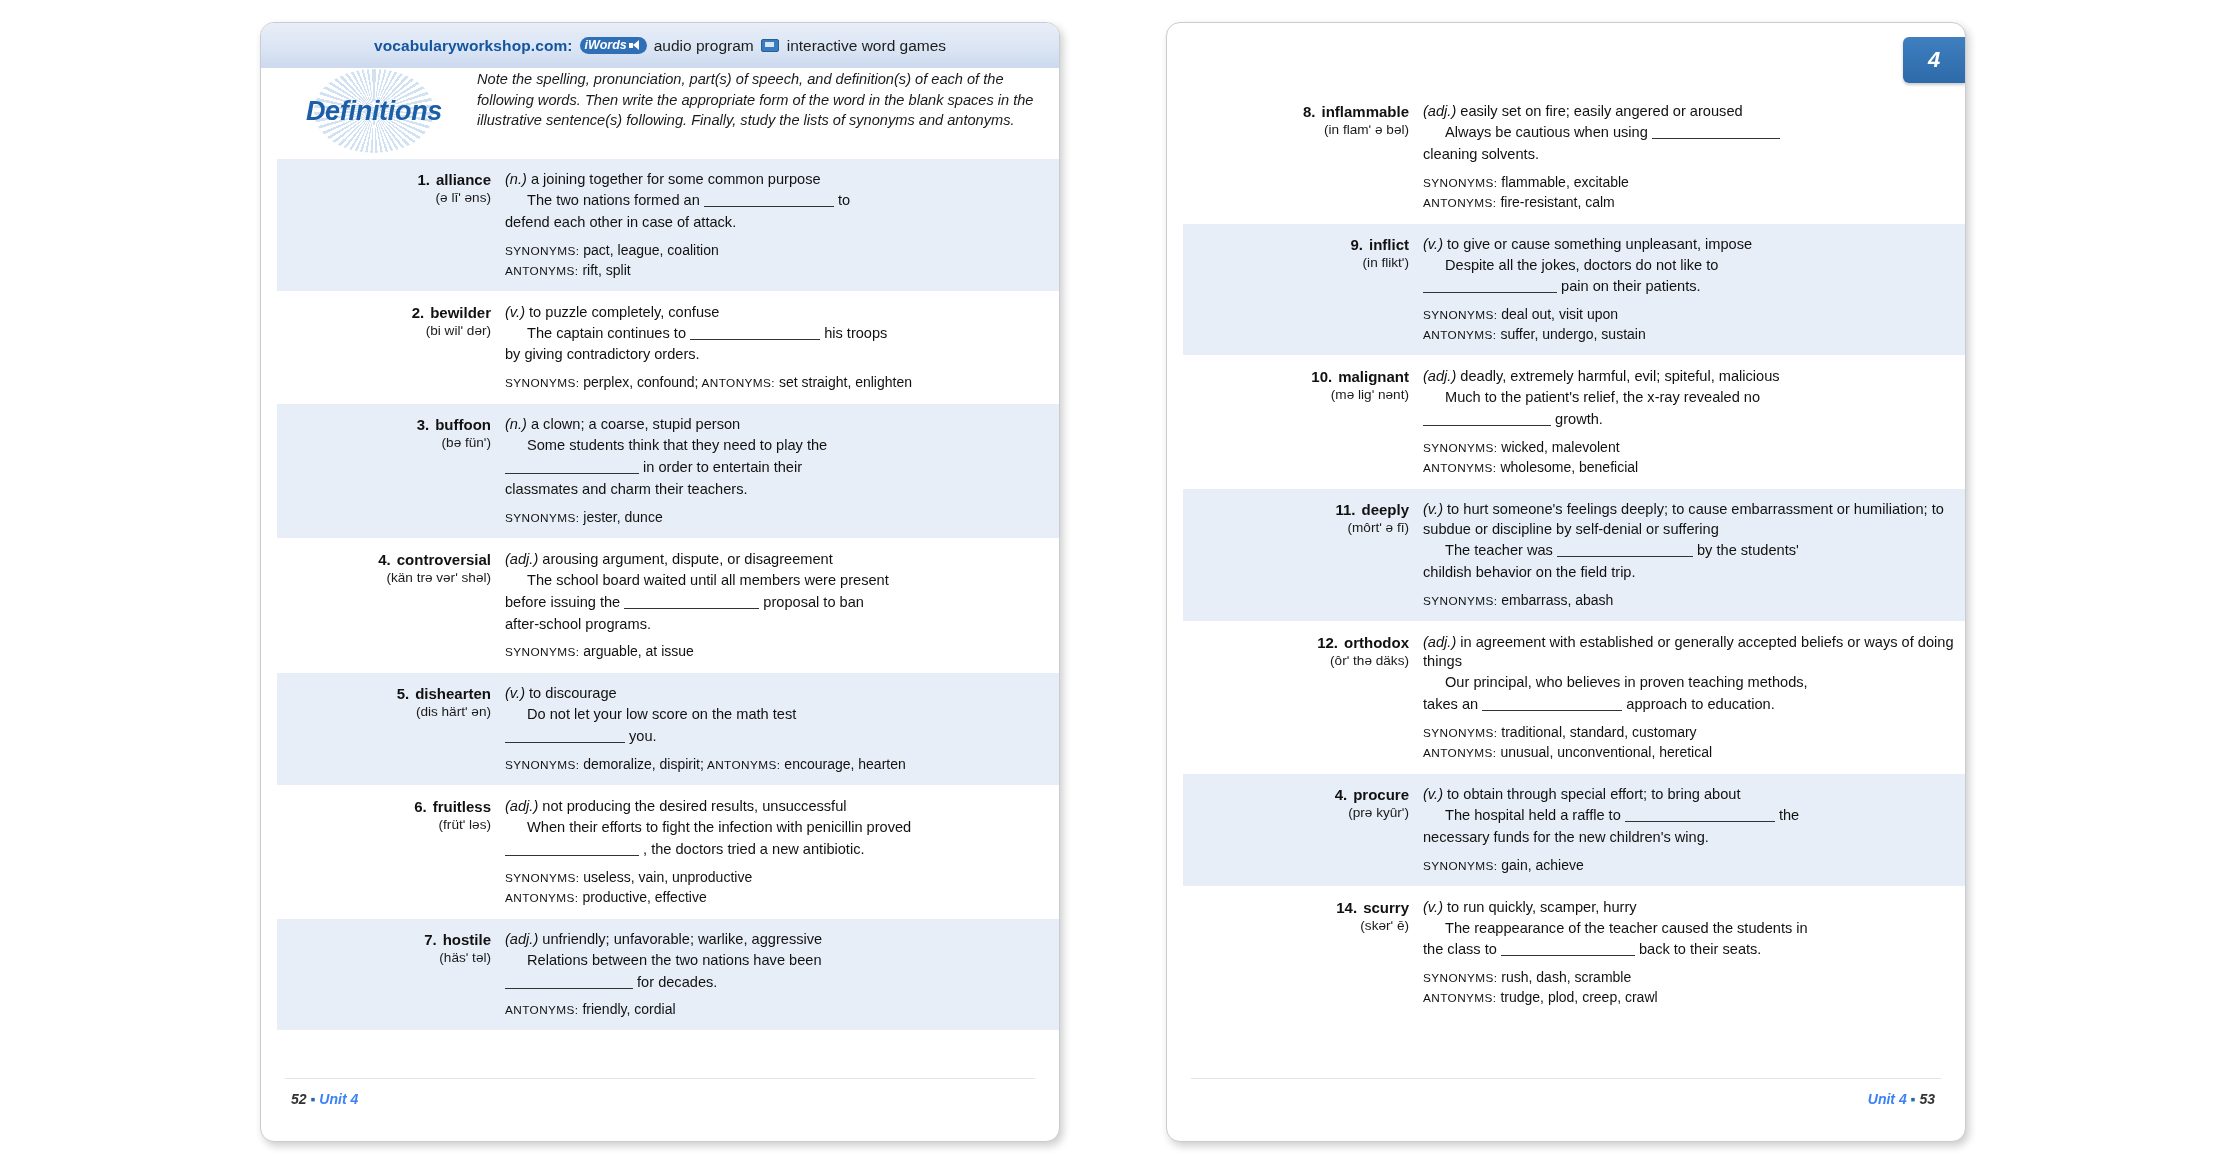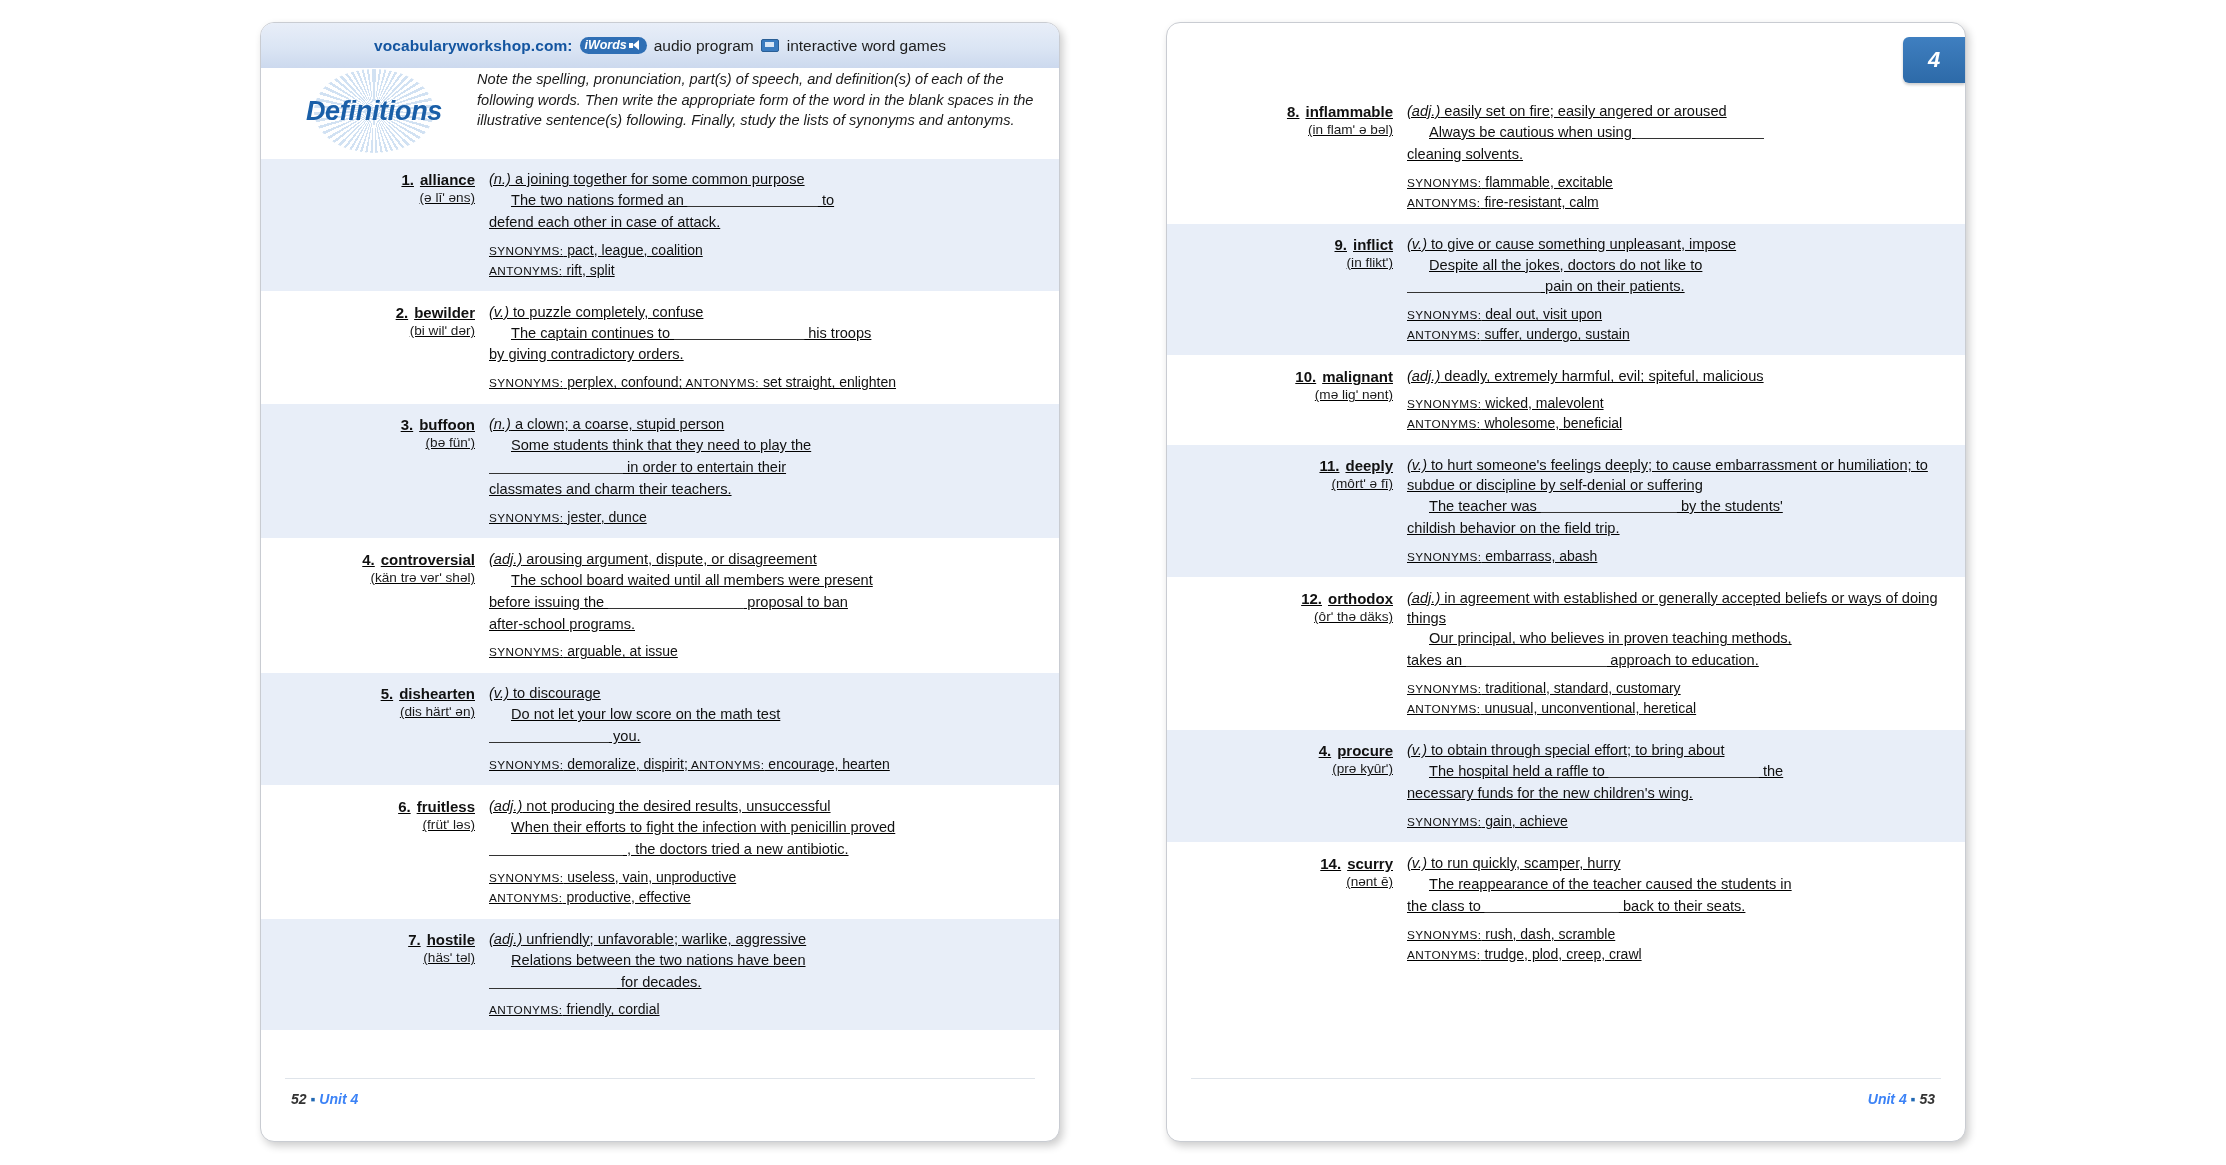--- a/index.html
+++ b/index.html
@@ -115,21 +115,21 @@
     letter-spacing: -0.3px;
   }
   .def-instructions {
     font-style: italic;
     font-size: 14.6px;
     line-height: 1.42;
     color: #1a1a1a;
     padding-left: 8px;
   }
 
-  .entries { position: absolute; left: 0; top: 136px; width: 100%; text-decoration: underline; }
+  .entries { position: absolute; left: 16px; top: 136px; width: 100%; }
   .entry {
     display: flex;
     padding: 11px 22px 11px 0;
     border-bottom: 1px solid #ffffff;
   }
   .entry.shade { background: #e8eef8; }
   .entry.plain { background: #ffffff; }
   .entry-left {
     width: 228px;
     flex: none;
@@ -339,20 +339,21 @@
             <div class="syn-line"><span class="smallcap">ANTONYMS:</span> suffer, undergo, sustain</div>
           </div>
         </div>
         <div class="entry plain">
           <div class="entry-left">
             <div class="hw-line"><span class="hw-num">10.</span><span class="hw-word">malignant</span></div>
             <div class="hw-pron">(mə ligʹ nənt)</div>
           </div>
           <div class="entry-right">
             <div><span class="pos">(adj.)</span> deadly, extremely harmful, evil; spiteful, malicious</div>
+            <div class="sentence" style="text-indent: 22px;">Much to the patient's relief, the x-ray revealed no <br><span class="blank" style="width: 128px;"></span> growth.</div>
             <div class="syn-line"><span class="smallcap">SYNONYMS:</span> wicked, malevolent</div>
             <div class="syn-line"><span class="smallcap">ANTONYMS:</span> wholesome, beneficial</div>
           </div>
         </div>
         <div class="entry shade">
           <div class="entry-left">
             <div class="hw-line"><span class="hw-num">11.</span><span class="hw-word">deeply</span></div>
             <div class="hw-pron">(môrtʹ ə fī)</div>
           </div>
           <div class="entry-right">
@@ -380,21 +381,21 @@
           </div>
           <div class="entry-right">
             <div><span class="pos">(v.)</span> to obtain through special effort; to bring about</div>
             <div class="sentence">The hospital held a raffle to <span class="blank" style="width: 150px;"></span> the<br>necessary funds for the new children's wing.</div>
             <div class="syn-line"><span class="smallcap">SYNONYMS:</span> gain, achieve</div>
           </div>
         </div>
         <div class="entry plain">
           <div class="entry-left">
             <div class="hw-line"><span class="hw-num">14.</span><span class="hw-word">scurry</span></div>
-            <div class="hw-pron">(nənt ē)</div>
+            <div class="hw-pron">(skərʹ ē)</div>
           </div>
           <div class="entry-right">
             <div><span class="pos">(v.)</span> to run quickly, scamper, hurry</div>
             <div class="sentence">The reappearance of the teacher caused the students in<br>the class to <span class="blank" style="width: 134px;"></span> back to their seats.</div>
             <div class="syn-line"><span class="smallcap">SYNONYMS:</span> rush, dash, scramble</div>
             <div class="syn-line"><span class="smallcap">ANTONYMS:</span> trudge, plod, creep, crawl</div>
           </div>
         </div>
       </div>
 

